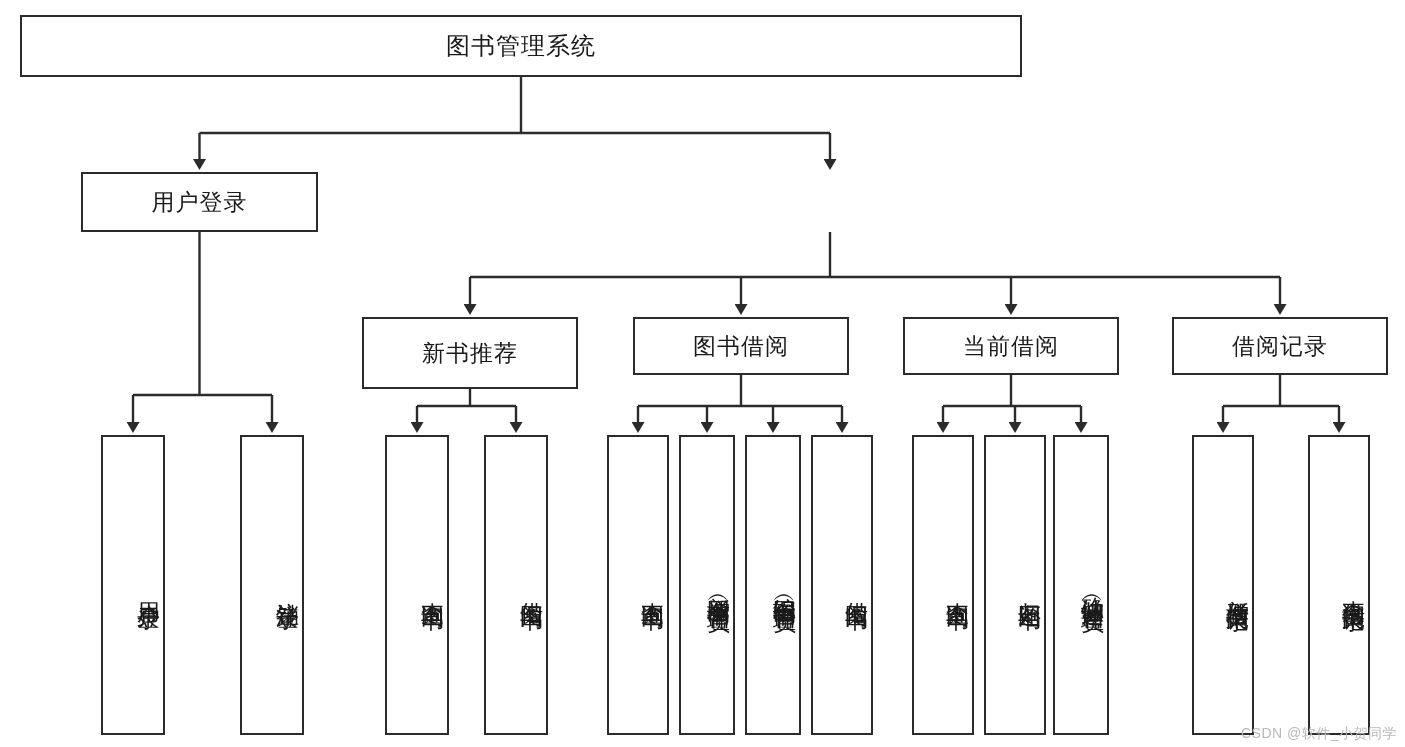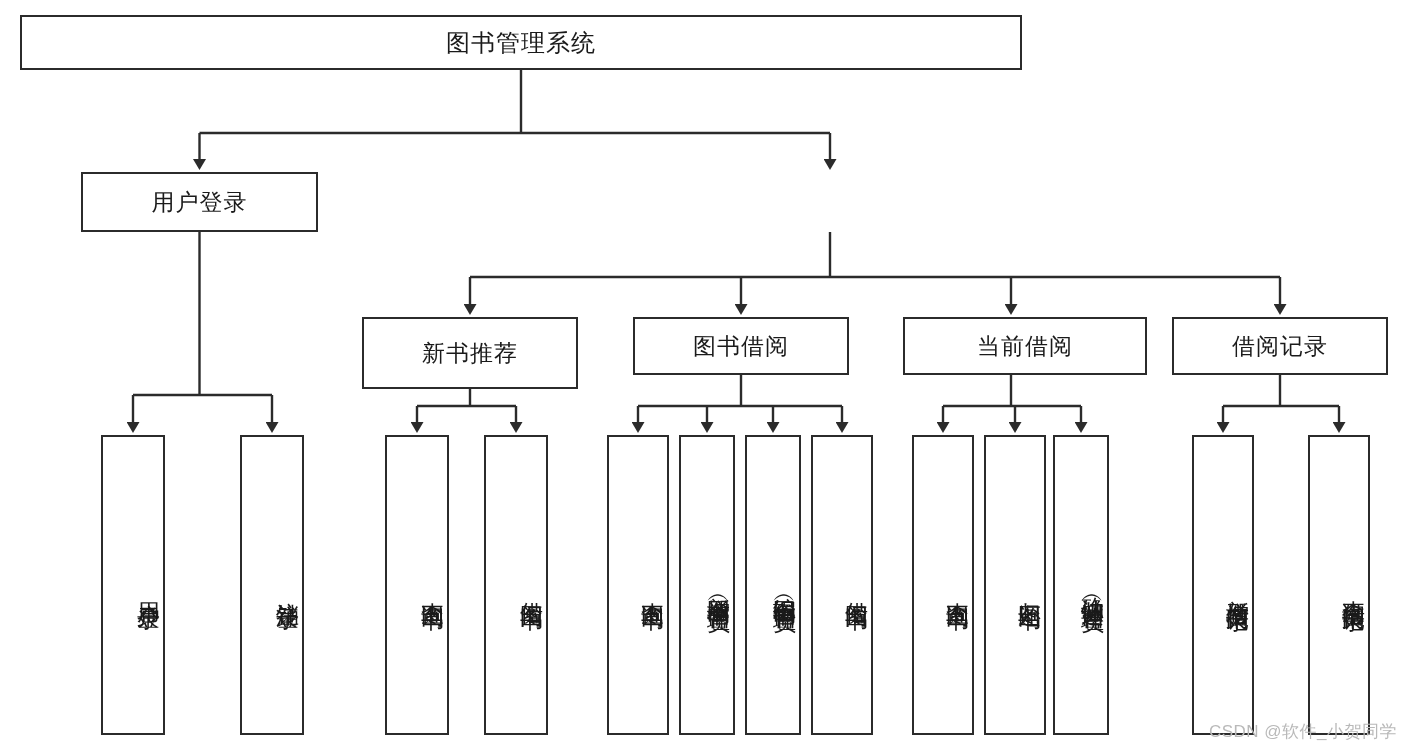--- a/index.html
+++ b/index.html
@@ -63,21 +63,21 @@
     stroke-width: 2.4;
     fill: none;
   }
   .arrowhead {
     fill: #2b2b2b;
   }
   #watermark {
     position: absolute;
     right: 8px;
     bottom: 4px;
-    font-size: 17px;
+    font-size: 14px;
     color: #b9b9b9;
     white-space: nowrap;
     letter-spacing: 0.5px;
   }
 </style>
 </head>
 <body>
 
 <div id="canvas">
 
@@ -122,35 +122,35 @@
     <path class="lk" d="M943,406 L943,423" marker-end="url(#ah)"></path>
     <path class="lk" d="M1015,406 L1015,423" marker-end="url(#ah)"></path>
     <path class="lk" d="M1081,406 L1081,423" marker-end="url(#ah)"></path>
 
     <path class="lk" d="M1280,375 L1280,406"></path>
     <path class="lk" d="M1223,406 L1339,406"></path>
     <path class="lk" d="M1223,406 L1223,423" marker-end="url(#ah)"></path>
     <path class="lk" d="M1339,406 L1339,423" marker-end="url(#ah)"></path>
   </svg>
 
-  <div class="node h root" style="left:20px; top:15px; width:1002px; height:55px;">
+  <div class="node h root" style="left:20px; top:15px; width:1002px; height:62px;">
     <span>图书管理系统</span>
   </div>
 
   <div class="node h" style="left:81px; top:172px; width:237px; height:60px;">
     <span>用户登录</span>
   </div>
 
   <div class="node h" style="left:362px; top:317px; width:216px; height:72px;">
     <span>新书推荐</span>
   </div>
   <div class="node h" style="left:633px; top:317px; width:216px; height:58px;">
     <span>图书借阅</span>
   </div>
-  <div class="node h" style="left:903px; top:317px; width:244px; height:58px;">
+  <div class="node h" style="left:903px; top:317px; width:216px; height:58px;">
     <span>当前借阅</span>
   </div>
   <div class="node h" style="left:1172px; top:317px; width:216px; height:58px;">
     <span>借阅记录</span>
   </div>
 
   <div class="node v" style="left:101px; top:435px; width:64px; height:300px;">
     <span class="vtext">用户登录</span>
   </div>
   <div class="node v" style="left:240px; top:435px; width:64px; height:300px;">

